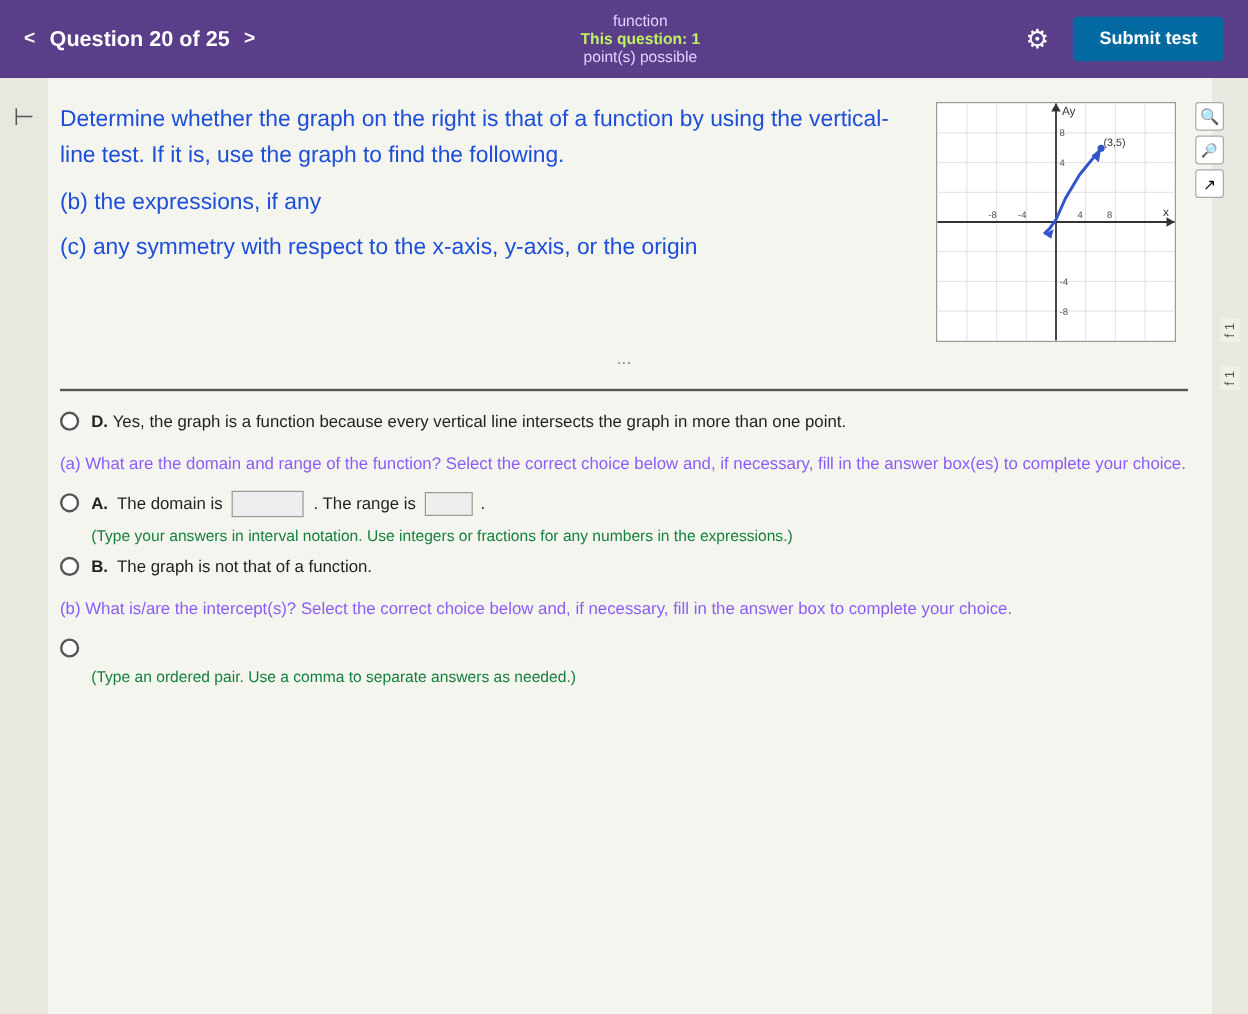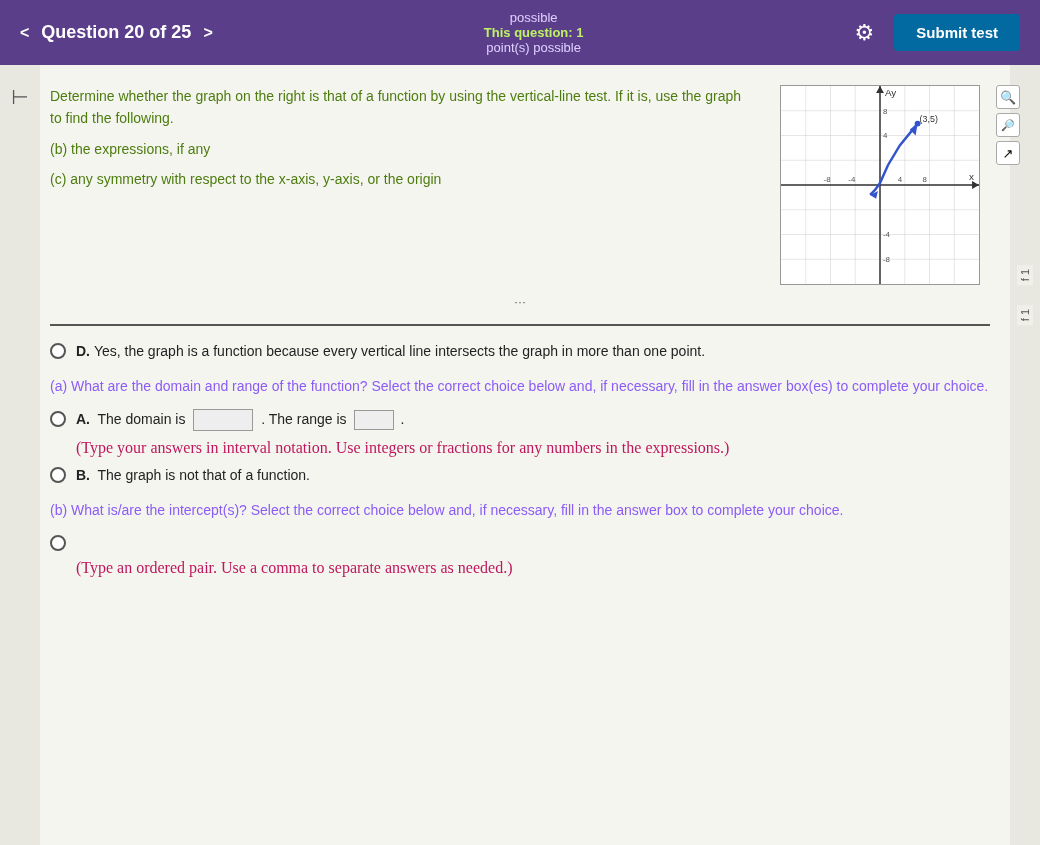--- a/index.html
+++ b/index.html
@@ -85,23 +85,23 @@
     }
 
     .question-section {
       display: flex;
       gap: 20px;
       margin-bottom: 10px;
     }
 
     .question-text {
       flex: 1;
-      font-size: 14px;
+      font-size: 19px;
       line-height: 1.6;
-      color: #4d7c0f;
+      color: #1d4ed8;
     }
     .question-text p {
       margin-bottom: 8px;
     }
 
     
     .graph-container {
       width: 220px;
       display: flex;
       flex-direction: column;
@@ -191,25 +191,24 @@
       width: 40px;
       height: 20px;
       border: 1px solid #999;
       background: #eee;
       display: inline-block;
       vertical-align: middle;
       margin: 0 3px;
     }
 
     .hint-text {
-      font-size: 16px;
-      color: #be185d;
+      font-size: 13px;
+      color: #15803d;
       margin-left: 26px;
       margin-top: 2px;
-      font-family: Liberation Serif, serif;
     }
 
     
     .section-header {
       font-size: 14px;
       color: #8b5cf6;
       margin: 14px 0 8px 0;
       line-height: 1.5;
     }
 
@@ -237,21 +236,21 @@
 </head>
 <body>
 
 <div class="header">
   <div class="header-nav">
     <span class="arrow">&lt;</span>
     <span>Question 20 of 25</span>
     <span class="arrow">&gt;</span>
   </div>
   <div class="header-center">
-    <div>possible</div>
+    <div>function</div>
     <div><strong>This question: 1</strong></div>
     <div>point(s) possible</div>
   </div>
   <div style="display:flex;align-items:center;gap:10px;">
     <span class="gear-icon">⚙</span>
     <button class="submit-btn">Submit test</button>
   </div>
 </div>
 
 <div class="main-content">

